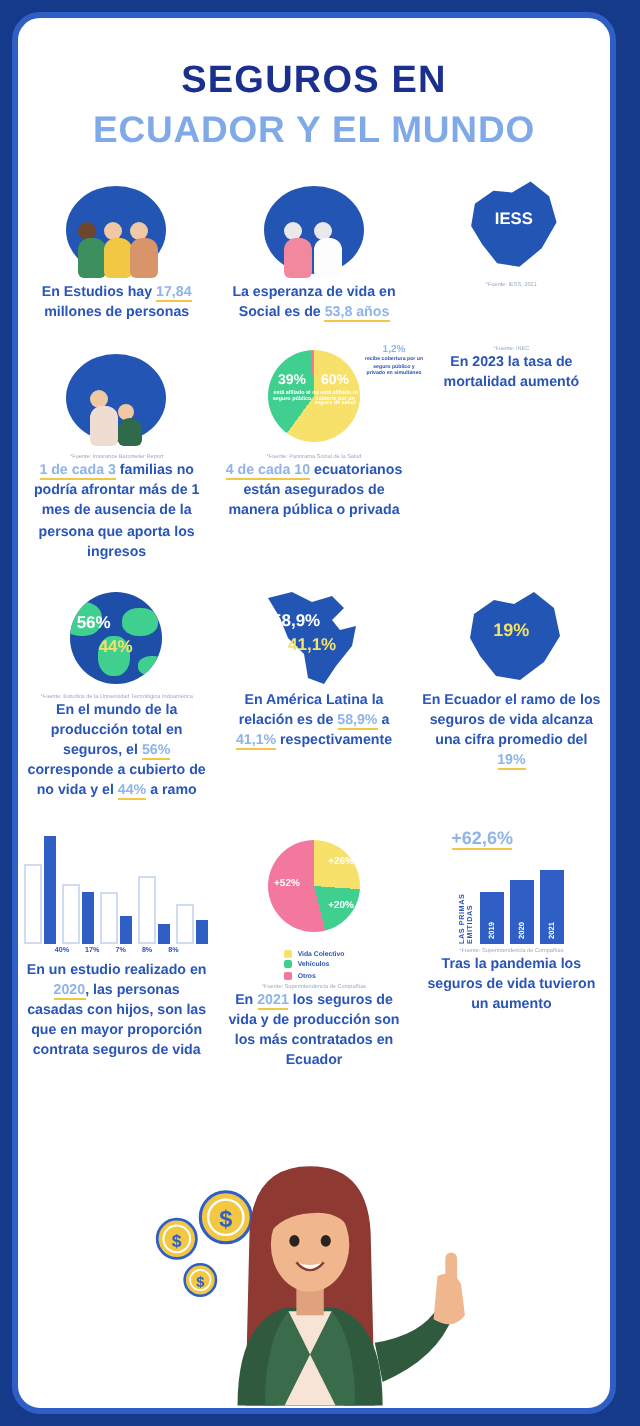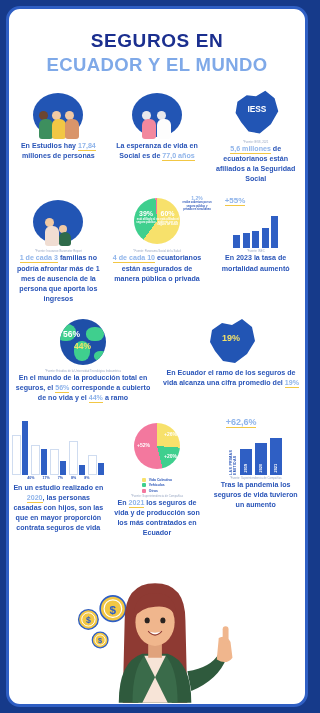--- a/index.html
+++ b/index.html
@@ -130,35 +130,32 @@
         <div class="person" style="left:16px;">
           <div class="head" style="background:#e9e9ec;"></div>
           <div class="body" style="background:#f2889e;"></div>
         </div>
         <div class="person" style="left:31px;">
           <div class="head" style="background:#e9e9ec;"></div>
           <div class="body" style="background:#fdfdfd;"></div>
         </div>
       </div>
       <div class="cap">
-        <span>La esperanza de vida en Social es de </span><span class="hl">77,0 años</span>
+        <span>La esperanza de vida en Social es de </span><span class="hl">53,8 años</span>
       </div>
     </div>
 
     <div class="cell">
       <div class="ec-map">
         <svg viewBox="0 0 60 56">
           <path d="M10 16 L20 9 L30 10 L40 4 L50 12 L54 26 L46 40 L34 50 L22 48 L14 38 L8 28 Z" fill="#2255b4"></path>
           <text x="31" y="27" font-family="Liberation Sans, sans-serif" font-size="9" font-weight="bold" fill="#ffffff" text-anchor="middle">IESS</text>
         </svg>
       </div>
       <div class="src">*Fuente: IESS, 2021</div>
-      <div class="cap">
-        <span class="hl">5,6 millones</span><span> de ecuatorianos están afiliados a la Seguridad Social</span>
-      </div>
     </div>
   </div>
 
   <div class="row" style="margin-top:10px;">
 
     <div class="cell">
       <div class="blob">
         <div class="blob-bg"></div>
         <div class="person" style="left:18px;">
           <div class="head" style="background:#f0c9a4;"></div>
@@ -193,30 +190,20 @@
           <div style="font-size:2.6px;font-weight:bold;color:#2a55b8;line-height:1.3;">recibe cobertura por un seguro público y privado en simultáneo</div>
         </div>
       </div>
       <div class="src">*Fuente: Panorama Social de la Salud</div>
       <div class="cap">
         <span class="hl">4 de cada 10</span><span> ecuatorianos están asegurados de manera pública o privada</span>
       </div>
     </div>
 
     <div class="cell">
-      <div style="position:relative;width:70px;height:54px;display:flex;align-items:flex-end;justify-content:center;">
-        <div style="position:absolute;left:4px;top:2px;font-size:8px;font-weight:bold;color:#8fb4ea;border-bottom:1.5px solid #f2c744;">+55%</div>
-        <div class="bars" style="height:34px;">
-          <div class="bar" style="height:13px;"></div>
-          <div class="bar" style="height:15px;"></div>
-          <div class="bar" style="height:17px;"></div>
-          <div class="bar" style="height:20px;"></div>
-          <div class="bar" style="height:32px;"></div>
-        </div>
-      </div>
       <div class="src">*Fuente: INEC</div>
       <div class="cap">
         <span>En 2023 la tasa de mortalidad aumentó</span>
       </div>
     </div>
   </div>
 
   <div class="row" style="margin-top:12px;">
 
     <div class="cell">
@@ -229,20 +216,32 @@
         </div>
         <div style="position:absolute;left:9px;top:13px;font-size:8.5px;font-weight:bold;color:#ffffff;">56%</div>
         <div style="position:absolute;left:20px;top:25px;font-size:8.5px;font-weight:bold;color:#f2e16b;">44%</div>
       </div>
       <div class="src">*Fuente: Estudios de la Universidad Tecnológica Indoamérica</div>
       <div class="cap">
         <span>En el mundo de la producción total en seguros, el </span><span class="hl">56%</span><span> corresponde a cubierto de no vida y el </span><span class="hl">44%</span><span> a ramo</span>
       </div>
     </div>
 
+    <div class="cell">
+      <div style="position:relative;width:62px;height:52px;">
+        <svg viewBox="0 0 62 52" style="width:100%;height:100%;">
+          <path d="M8 6 L20 3 L30 8 L40 5 L46 11 L40 17 L44 22 L52 20 L50 30 L42 40 L36 49 L28 46 L26 34 L18 26 L14 16 Z" fill="#2255b4"></path>
+        </svg>
+        <div style="position:absolute;left:10px;top:12px;font-size:8.5px;font-weight:bold;color:#ffffff;">58,9%</div>
+        <div style="position:absolute;left:18px;top:24px;font-size:8.5px;font-weight:bold;color:#f2e16b;">41,1%</div>
+      </div>
+      <div class="cap">
+        <span>En América Latina la relación es de </span><span class="hl">58,9%</span><span> a </span><span class="hl">41,1%</span><span> respectivamente</span>
+      </div>
+    </div>
 
     <div class="cell">
       <div style="position:relative;width:58px;height:52px;">
         <svg viewBox="0 0 58 52" style="width:100%;height:100%;">
           <path d="M10 14 L20 7 L30 9 L40 3 L50 11 L53 25 L45 38 L33 47 L21 45 L13 35 L8 26 Z" fill="#2255b4"></path>
         </svg>
         <div style="position:absolute;left:0;right:0;top:17px;text-align:center;font-size:9px;font-weight:bold;color:#f2e16b;">19%</div>
       </div>
       <div class="cap">
         <span>En Ecuador el ramo de los seguros de vida alcanza una cifra promedio del </span><span class="hl">19%</span>

